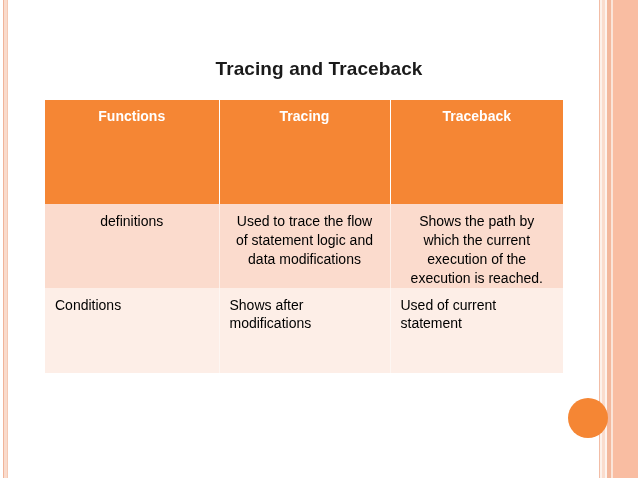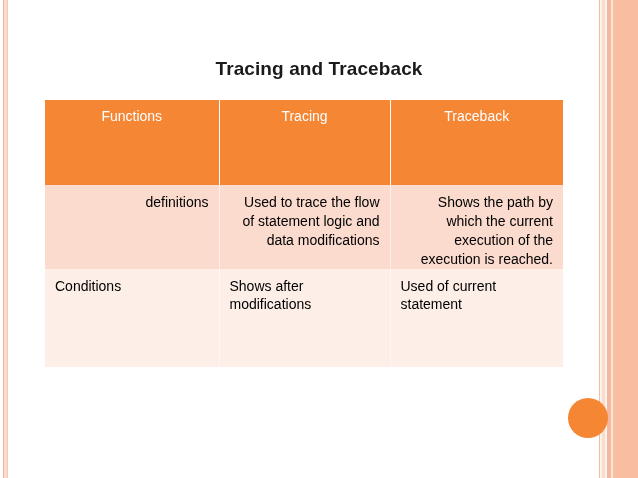--- a/index.html
+++ b/index.html
@@ -88,38 +88,38 @@
   }
   .compare-table th:last-child,
   .compare-table td:last-child {
     border-right: none;
   }
 
   thead th {
     background: #f58634;
     color: #ffffff;
     font-size: 14px;
-    font-weight: normal;
+    font-weight: bold;
     text-align: center;
-    height: 85px;
+    height: 104px;
     padding-top: 10px;
   }
 
   tbody tr.row-a td {
     background: #fbdbcd;
     height: 80px;
     color: #000000;
     font-size: 14px;
     line-height: 1.35;
-    text-align: right;
+    text-align: center;
     border-right-color: #fdf0e9;
   }
   tbody tr.row-b td {
     background: #fdeee7;
-    height: 98px;
+    height: 85px;
     color: #000000;
     font-size: 14px;
     line-height: 1.35;
     text-align: left;
     border-right-color: #fdf6f2;
   }
 
   
   .deco-circle {
     position: absolute;

